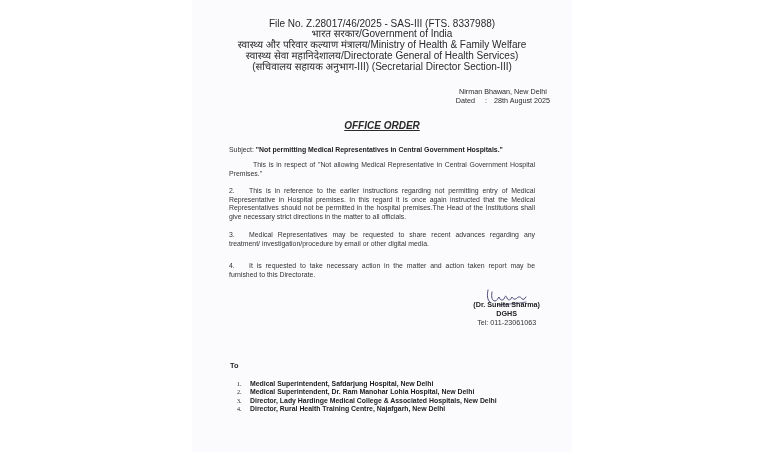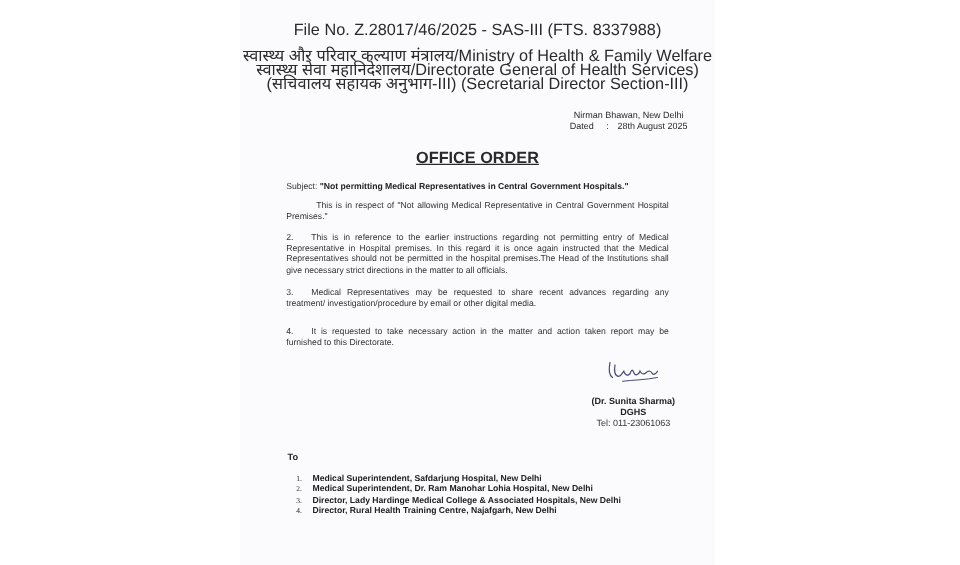--- a/index.html
+++ b/index.html
@@ -30,32 +30,33 @@
       position: absolute;
       white-space: nowrap;
       font-size: 7.4px;
       line-height: 9px;
     }
     .center {
       left: 0;
       width: 380px;
       text-align: center;
     }
-    .hdr { font-size: 13px; }
+    .hdr { font-size: 10px; }
     .right-block {
       position: absolute;
       text-align: center;
       font-size: 7.2px;
       line-height: 9px;
       white-space: nowrap;
     }
     .title {
       font-weight: bold;
       text-decoration: underline;
-      font-size: 13px;
+      font-size: 10px;
+      font-style: italic;
     }
     .para {
       position: absolute;
       left: 37px;
       width: 306px;
       font-size: 6.9px;
       line-height: 8.6px;
       text-align: justify;
       color: #333;
     }
@@ -91,20 +92,21 @@
       font-size: 6px;
     }
   </style>
 </head>
 <body>
 
 <div class="stage">
   <div class="page">
 
     <div class="line center hdr" style="top:19px;">File No. Z.28017/46/2025 - SAS-III (FTS. 8337988)</div>
+    <div class="line center hdr" style="top:29px;">भारत सरकार/Government of India</div>
     <div class="line center hdr" style="top:51px;">स्वास्थ्य सेवा महानिदेशालय/Directorate General of Health Services)</div>
     <div class="line center hdr" style="top:40px;">स्वास्थ्य और परिवार कल्याण मंत्रालय/Ministry of Health &amp; Family Welfare</div>
     <div class="line center hdr" style="top:62px;">(सचिवालय सहायक अनुभाग-III) (Secretarial Director Section-III)</div>
 
     <div class="right-block" style="right:22px; top:87px;">
       <div>Nirman Bhawan, New Delhi</div>
       <div>
         <span>Dated</span>
         <span style="display:inline-block;width:6px;"></span>
         <span>:</span>
@@ -134,21 +136,21 @@
 
     <div class="para" style="top:262px;">
       <span class="num">4.</span><span>It is requested to take necessary action in the matter and action taken report may be furnished to this Directorate.</span>
     </div>
 
     <svg class="sig-svg" width="46" height="22" viewBox="0 0 46 22">
       <path d="M4 4 C3 9 3 14 6 16 M8 6 C7 11 8 15 11 15 C13 15 14 12 15 11 C16 14 18 15 20 13 C21 10 22 9 23 12 C24 15 27 14 28 11 C29 13 31 14 33 12 C35 10 37 11 38 13 C39 14 41 13 42 11" stroke="#4a4a7a" stroke-width="1" fill="none" stroke-linecap="round"></path>
       <path d="M14 19 C22 18 32 18 42 16" stroke="#4a4a7a" stroke-width="0.8" fill="none" stroke-linecap="round"></path>
     </svg>
 
-    <div class="right-block" style="right:32px; top:316px; font-weight:bold; color:#222;">
+    <div class="right-block" style="right:32px; top:300px; font-weight:bold; color:#222;">
       <div>(Dr. Sunita Sharma)</div>
       <div>DGHS</div>
       <div style="font-weight:normal; color:#333;">Tel: 011-23061063</div>
     </div>
 
     <div class="line" style="left:38px; top:361px; font-weight:bold; font-size:7.4px;">To</div>
 
     <ul class="to-list">
       <li><span class="n">1.</span><span>Medical Superintendent, Safdarjung Hospital, New Delhi</span></li>
       <li><span class="n">2.</span><span>Medical Superintendent, Dr. Ram Manohar Lohia Hospital, New Delhi</span></li>

